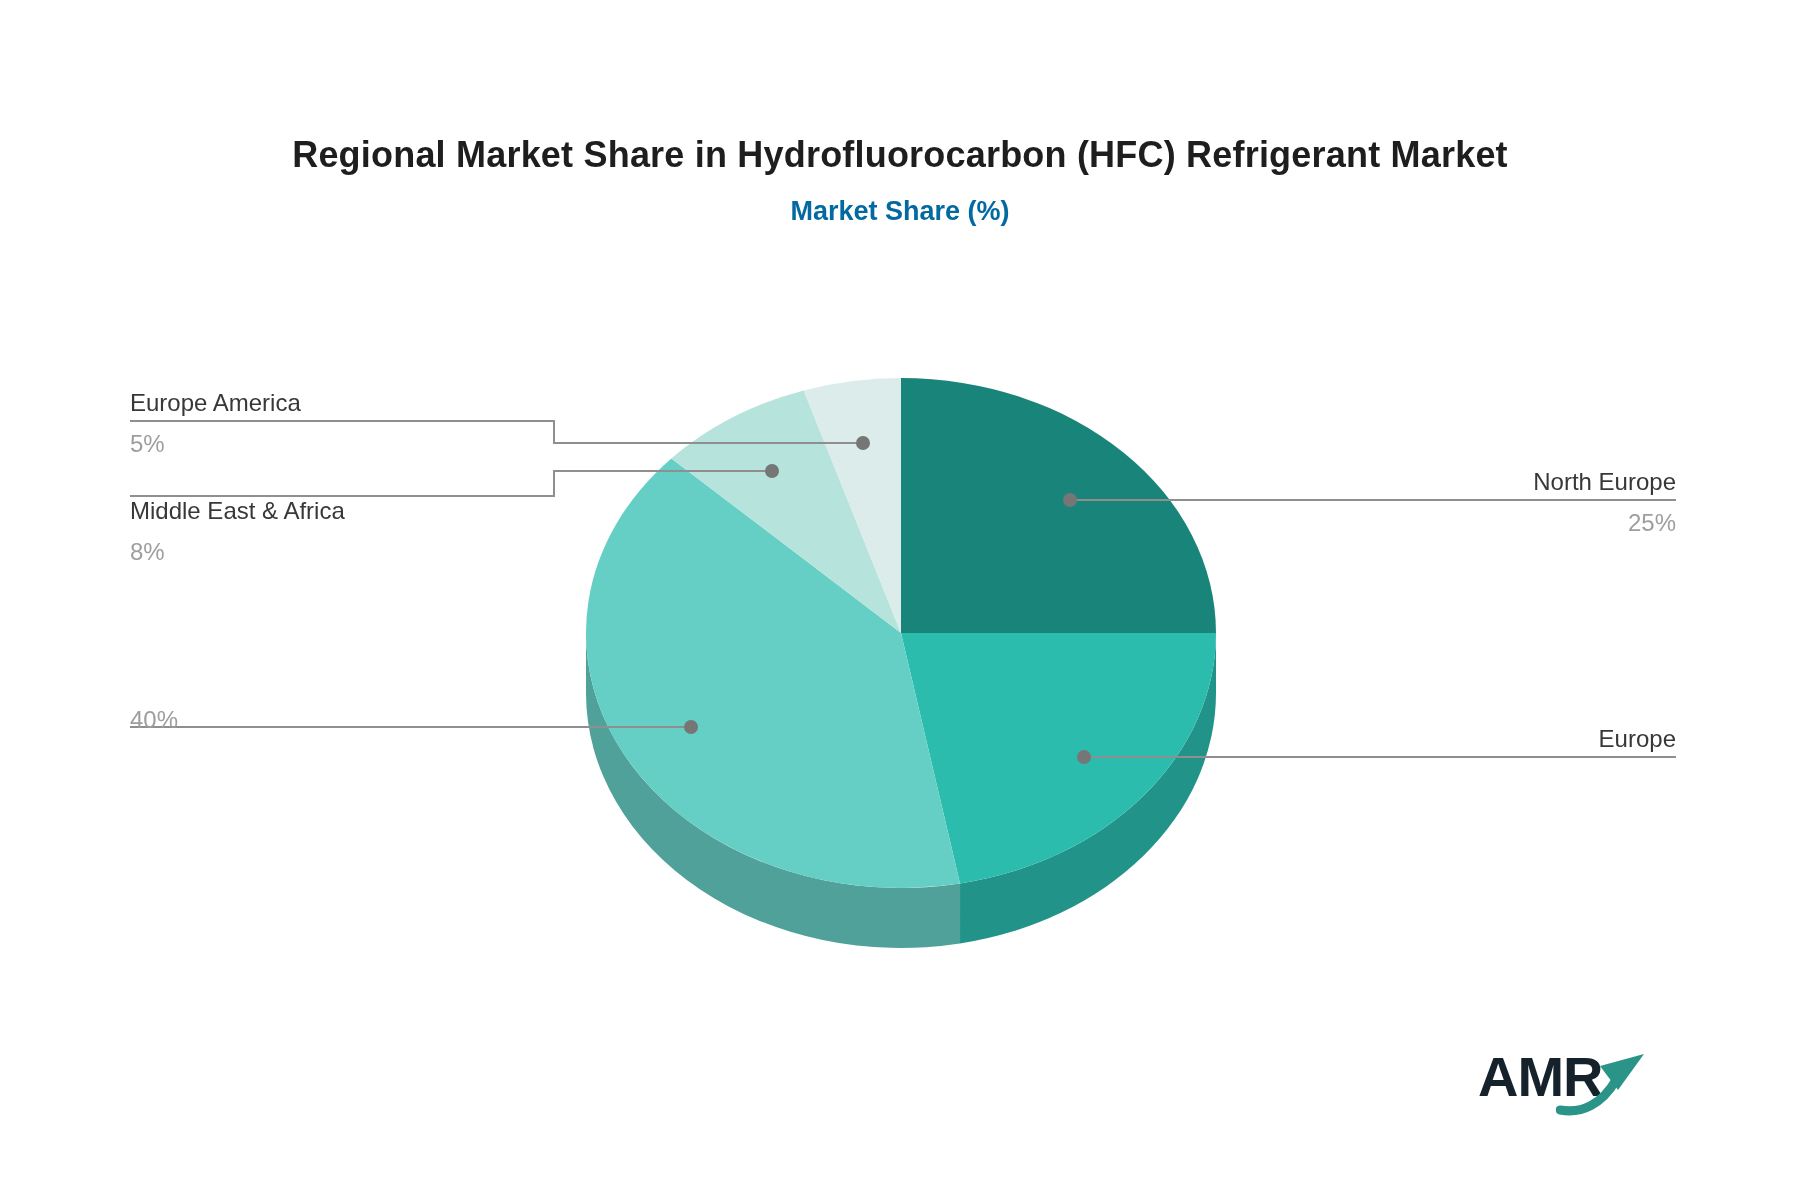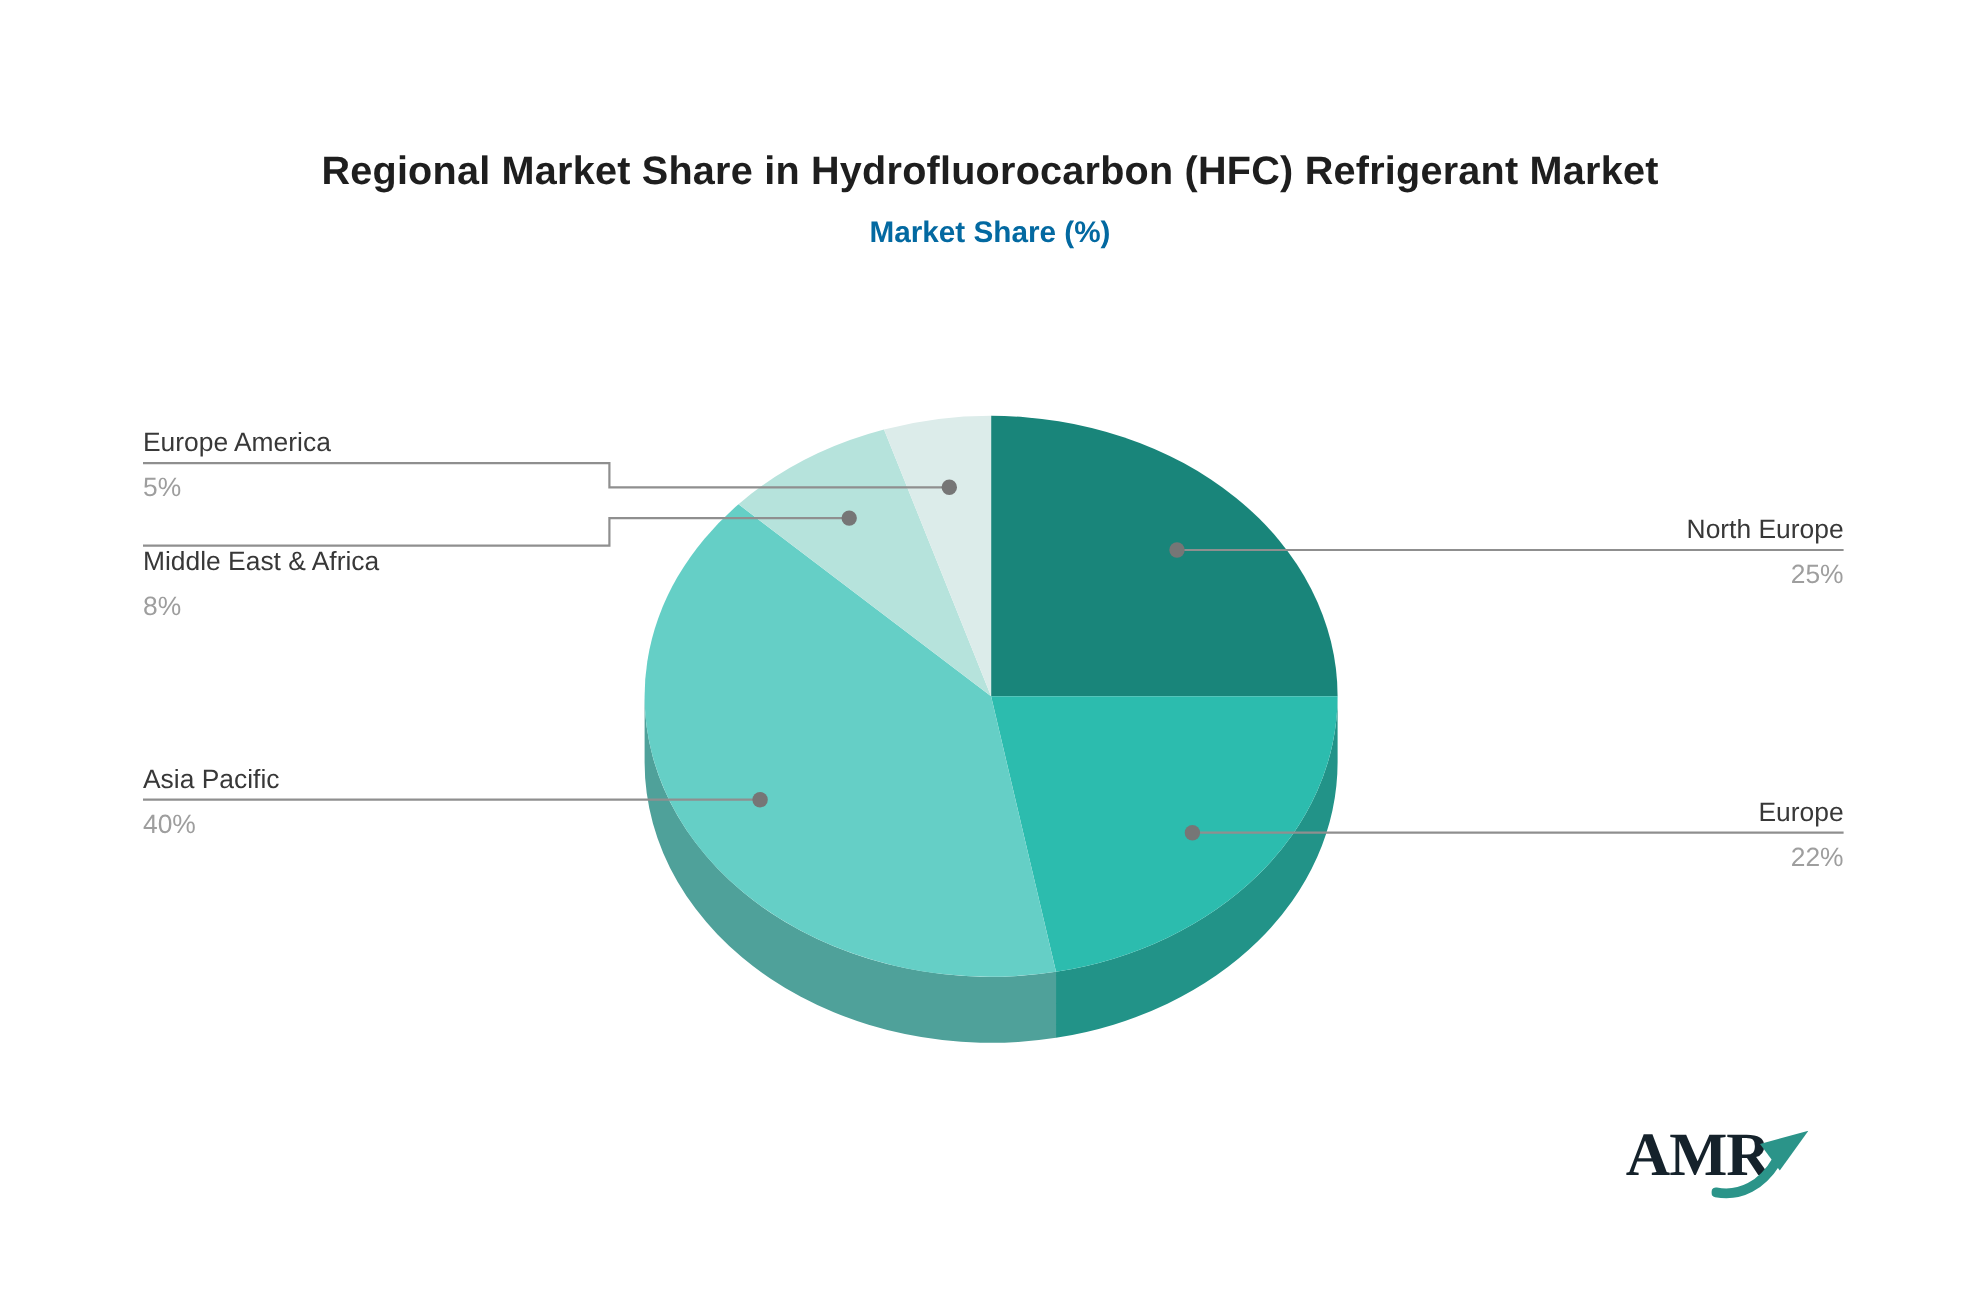--- a/index.html
+++ b/index.html
@@ -13,21 +13,21 @@
   .lab{position:absolute;font-size:24px;}
   .lab .nm{color:#383838;line-height:30px;white-space:nowrap;}
   .lab .vl{color:#9e9e9e;line-height:30px;margin-top:11px;white-space:nowrap;}
   .lab.left{left:130px;width:440px;text-align:left;}
   .lab.right{right:124px;width:420px;text-align:right;}
   .pos-sa{top:388px;}
   .pos-mea{top:463px;margin-top:33px;}
   .pos-ap{top:694px;}
   .pos-na{top:467px;}
   .pos-eu{top:724px;}
-  .logo{position:absolute;left:1478px;top:1018px;width:180px;height:80px;font-family:Liberation Serif, serif;}
+  .logo{position:absolute;left:1478px;top:1044px;width:180px;height:80px;}
   .logo .txt{position:absolute;left:0;top:0;font-size:56px;font-weight:700;color:#15222b;letter-spacing:-1px;}
   .logo svg{position:absolute;left:78px;top:10px;}
 </style>
 </head>
 <body>
 
 <div id="canvas">
 
   <div class="title">Regional Market Share in Hydrofluorocarbon (HFC) Refrigerant Market</div>
   <div class="subtitle">Market Share (%)</div>
@@ -54,30 +54,28 @@
 
   <div class="lab left pos-sa">
     <div class="nm">Europe America</div>
     <div class="vl">5%</div>
   </div>
   <div class="lab left pos-mea">
     <div class="nm">Middle East &amp; Africa</div>
     <div class="vl">8%</div>
   </div>
   <div class="lab left pos-ap">
-    <div class="nm">Asia Pacific</div>
     <div class="vl">40%</div>
   </div>
   <div class="lab right pos-na">
     <div class="nm">North Europe</div>
     <div class="vl">25%</div>
   </div>
   <div class="lab right pos-eu">
     <div class="nm">Europe</div>
-    <div class="vl">22%</div>
   </div>
 
   <div class="logo">
     <span class="txt">AMR</span>
     <svg width="92" height="62" viewBox="0 0 92 62">
       <path id="logo-swoosh" d="M4 56 C 26 60, 46 50, 60 26" fill="none" stroke-width="9" stroke-linecap="round" stroke="#2b9489"></path>
       <polygon id="logo-head" points="44,12 88,0 62,36" fill="#2b9489"></polygon>
     </svg>
   </div>
 

